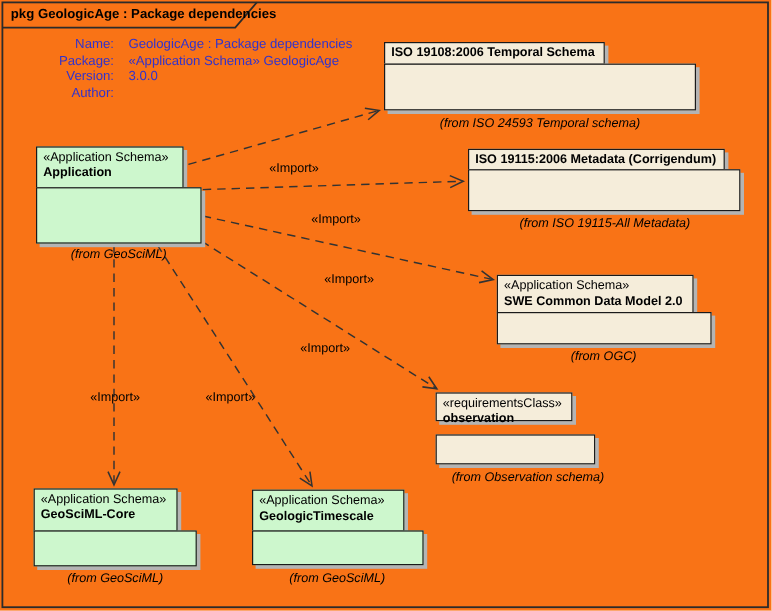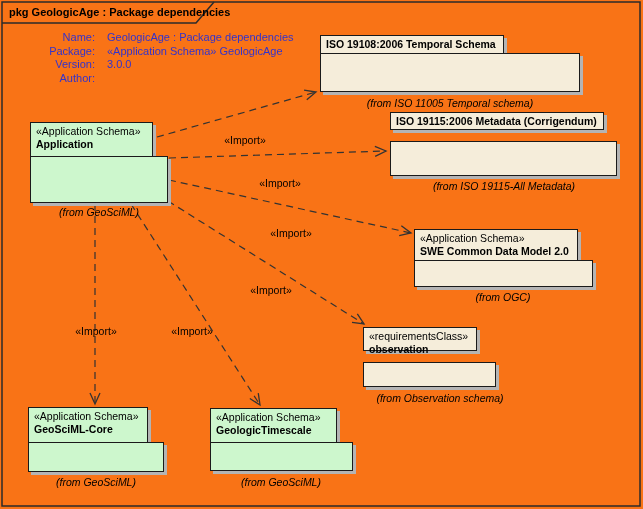--- a/index.html
+++ b/index.html
@@ -87,23 +87,23 @@
     <div>«Application Schema»</div>
     <div class="pkg-name">Application</div>
   </div>
   <div class="pkg-body green" style="left:30px; top:156px; width:138px; height:47px;"></div>
   <div class="caption" style="left:39px; top:206px; width:120px;">(from GeoSciML)</div>
 
   <div class="pkg-tab beige" style="left:320px; top:35px; width:184px; height:19px;">
     <div class="pkg-name">ISO 19108:2006 Temporal Schema</div>
   </div>
   <div class="pkg-body beige" style="left:320px; top:53px; width:260px; height:39px;"></div>
-  <div class="caption" style="left:330px; top:97px; width:240px;">(from ISO 11005 Temporal schema)</div>
+  <div class="caption" style="left:330px; top:97px; width:240px;">(from ISO 24593 Temporal schema)</div>
 
-  <div class="pkg-tab beige" style="left:390px; top:112px; width:214px; height:18px;">
+  <div class="pkg-tab beige" style="left:390px; top:124px; width:214px; height:18px;">
     <div class="pkg-name">ISO 19115:2006 Metadata (Corrigendum)</div>
   </div>
   <div class="pkg-body beige" style="left:390px; top:141px; width:227px; height:35px;"></div>
   <div class="caption" style="left:384px; top:180px; width:240px;">(from ISO 19115-All Metadata)</div>
 
   <div class="pkg-tab beige" style="left:414px; top:229px; width:164px; height:32px;">
     <div>«Application Schema»</div>
     <div class="pkg-name">SWE Common Data Model 2.0</div>
   </div>
   <div class="pkg-body beige" style="left:414px; top:260px; width:179px; height:27px;"></div>

